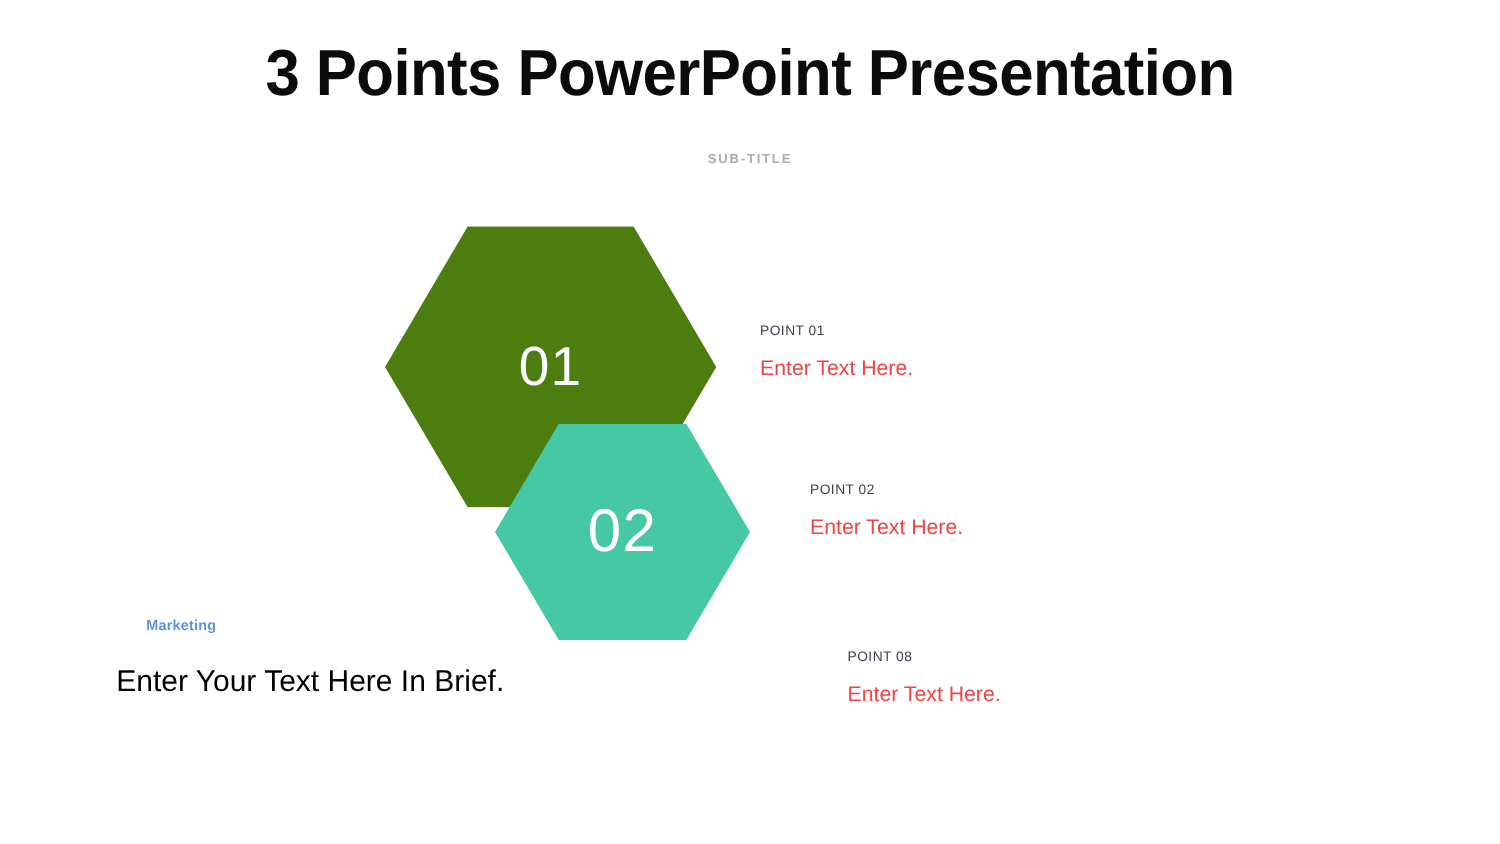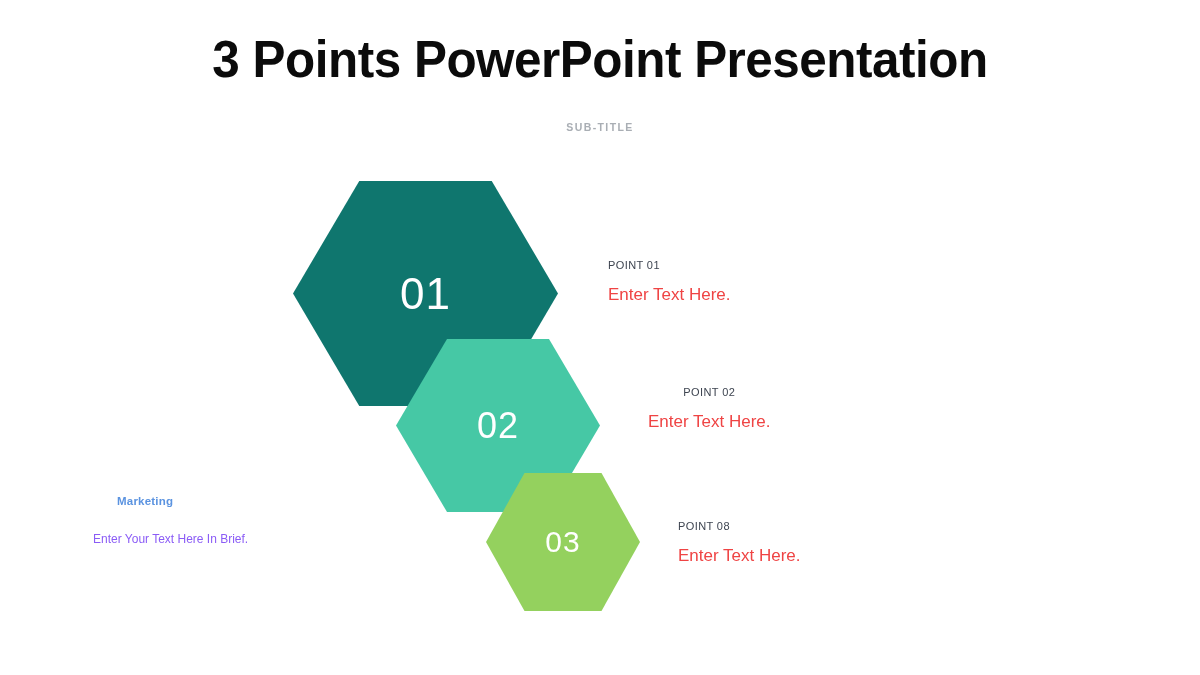--- a/index.html
+++ b/index.html
@@ -59,38 +59,38 @@
   }
   .hex-number {
     color: #ffffff;
     font-weight: 300;
     letter-spacing: 1px;
     line-height: 1;
     user-select: none;
   }
 
   #hex-01 {
-    left: 293px;
+    left: 308px;
     top: 181px;
     width: 265px;
     height: 225px;
-    background: #0f766e;
+    background: #4d7c0f;
     z-index: 1;
   }
   #hex-01 .hex-number { font-size: 44px; }
 
   #hex-02 {
     left: 396px;
     top: 339px;
     width: 204px;
     height: 173px;
     background: #46c8a5;
     z-index: 2;
   }
-  #hex-02 .hex-number { font-size: 36px; }
+  #hex-02 .hex-number { font-size: 48px; }
 
   #hex-03 {
     left: 486px;
     top: 473px;
     width: 154px;
     height: 138px;
     background: #94d15e;
     z-index: 3;
   }
   #hex-03 .hex-number { font-size: 30px; }
@@ -110,43 +110,43 @@
   }
   .point-text {
     font-size: 17px;
     font-weight: 300;
     color: #ef4444;
     margin: 0;
     white-space: nowrap;
   }
 
   #point-01 { left: 608px; top: 259px; }
-  #point-02 { left: 648px; top: 386px; text-align: center; }
+  #point-02 { left: 648px; top: 386px; }
   #point-03 { left: 678px; top: 520px; }
 
   
   #marketing-block {
     position: absolute;
     left: 93px;
     top: 495px;
     z-index: 4;
   }
   #marketing-label {
     font-size: 11.5px;
     font-weight: 700;
     letter-spacing: 0.2px;
     color: #5b93e0;
     margin: 0 0 25px 0;
     white-space: nowrap;
     padding-left: 24px;
   }
   #marketing-text {
-    font-size: 12px;
+    font-size: 24px;
     font-weight: 300;
-    color: #8b5cf6;
+    color: #000000;
     margin: 0;
     white-space: nowrap;
   }
 </style>
 </head>
 <body>
 
 <div id="slide">
 
   <div id="slide-title">3 Points PowerPoint Presentation</div>
@@ -154,23 +154,20 @@
   <div id="slide-subtitle">SUB-TITLE</div>
 
   <div class="hex" id="hex-01">
     <span class="hex-number">01</span>
   </div>
 
   <div class="hex" id="hex-02">
     <span class="hex-number">02</span>
   </div>
 
-  <div class="hex" id="hex-03">
-    <span class="hex-number">03</span>
-  </div>
 
   <div class="point-block" id="point-01">
     <p class="point-label">POINT 01</p>
     <p class="point-text">Enter Text Here.</p>
   </div>
 
   <div class="point-block" id="point-02">
     <p class="point-label">POINT 02</p>
     <p class="point-text">Enter Text Here.</p>
   </div>

